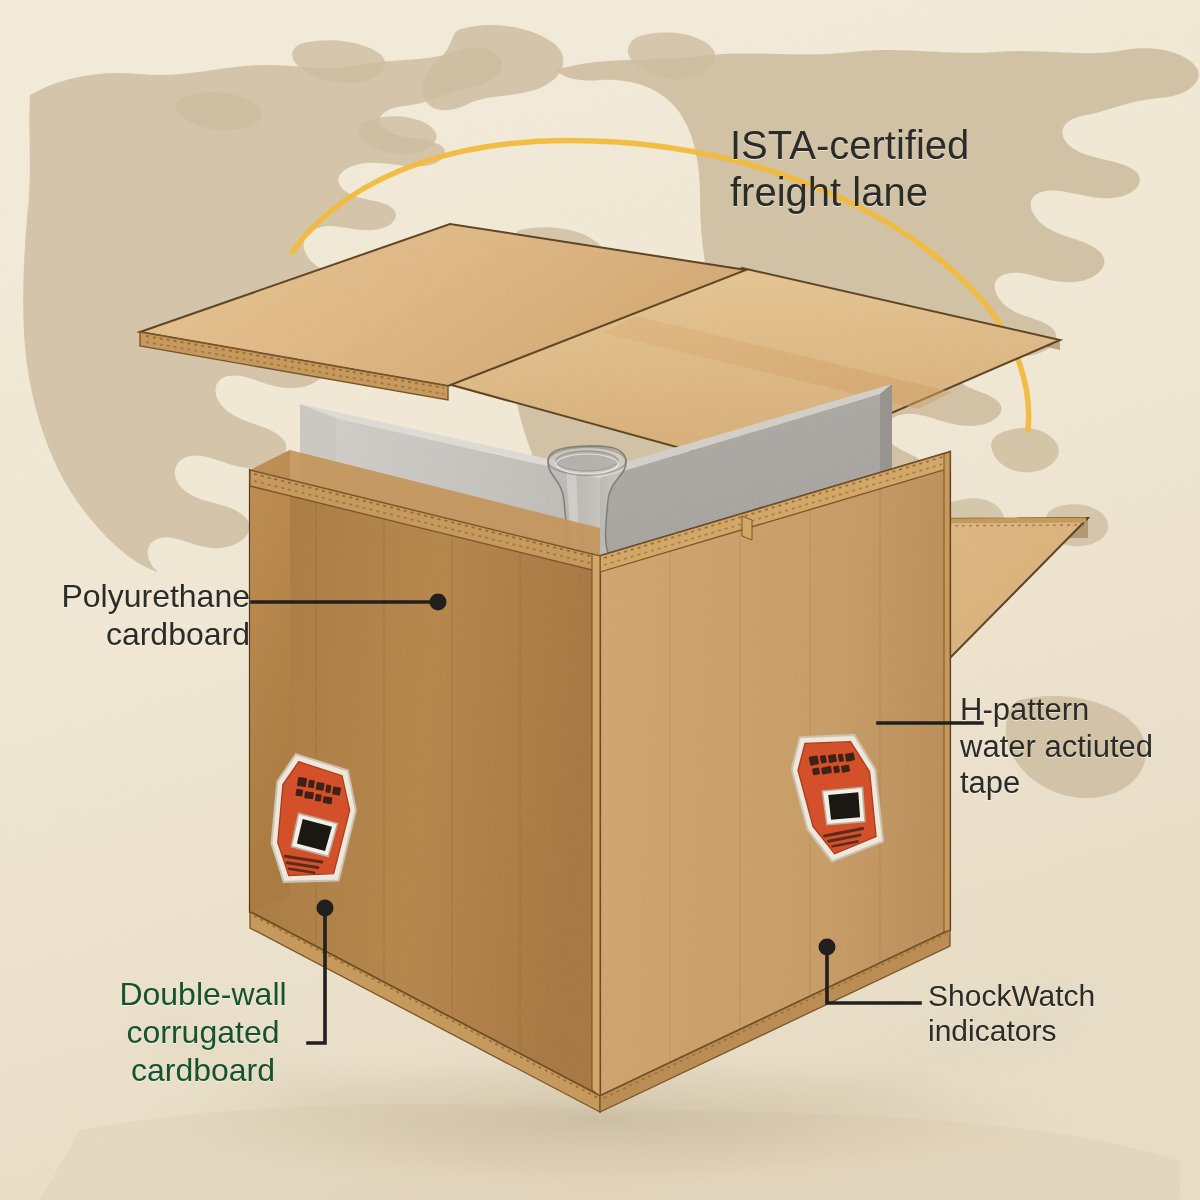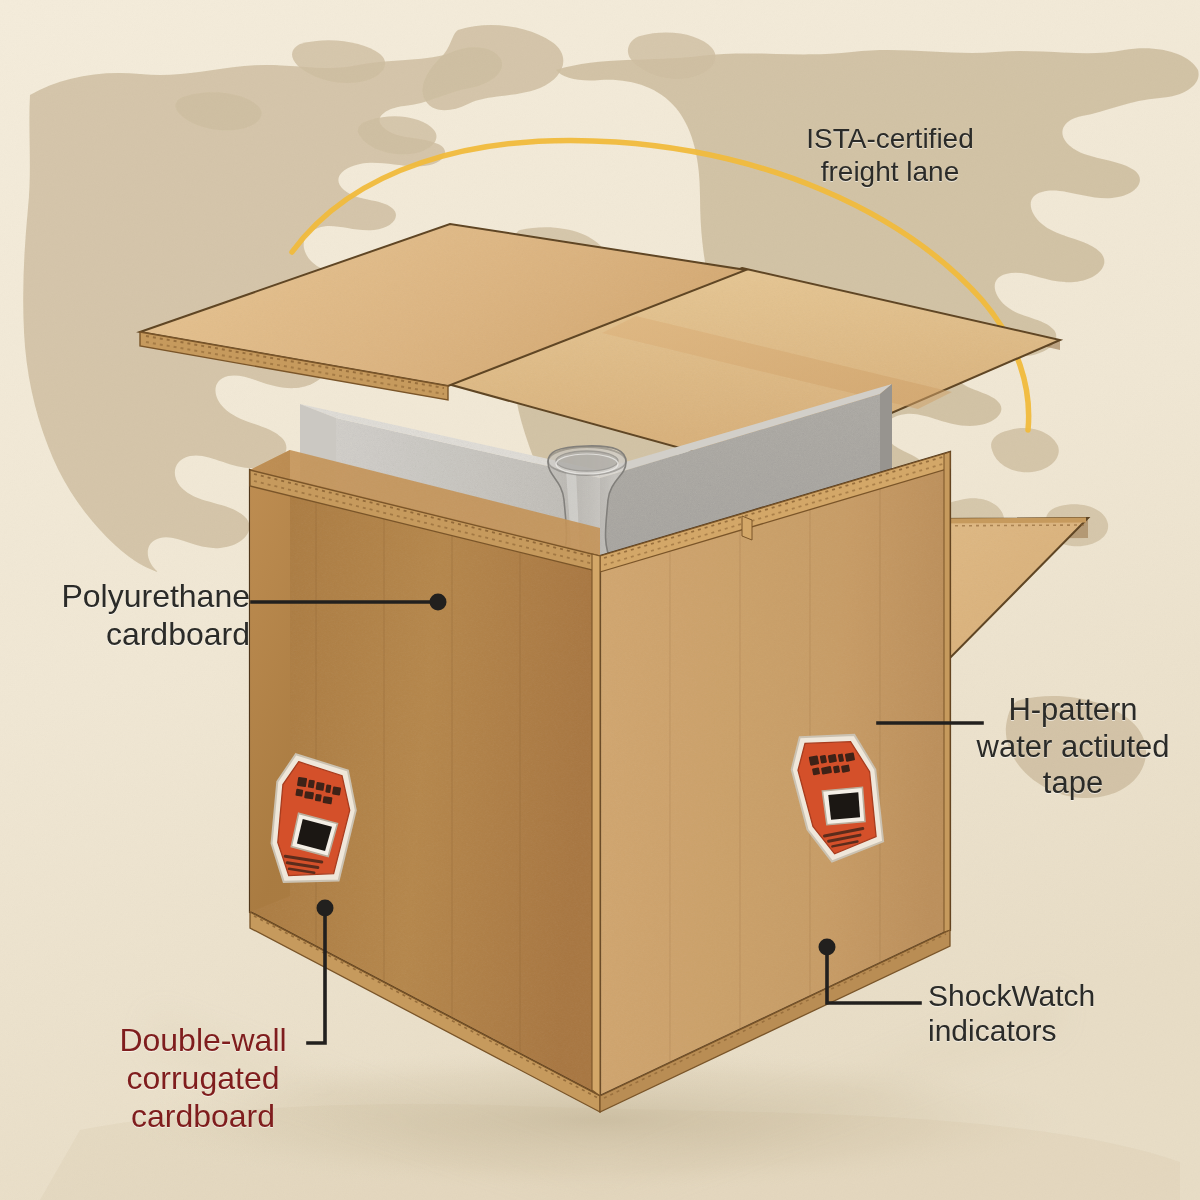--- a/index.html
+++ b/index.html
@@ -423,27 +423,27 @@
       </g>
   <g id="leader-dots" fill="#22201e">
         <circle cx="438" cy="602" r="8.5"></circle>
         <circle cx="827" cy="947" r="8.5"></circle>
         <circle cx="325" cy="908" r="8.5"></circle>
       </g>
 
 </svg>
 
 <div id="callout-layer">
-      <div class="callout-text" style="left: 730px; top: 122px; width: 320px; font-size: 28px; text-align: center; color: rgb(43, 43, 40);">ISTA-certified
+      <div class="callout-text" style="left: 730px; top: 122px; width: 320px; font-size: 40px; color: rgb(43, 43, 40);">ISTA-certified
 freight lane</div>
       <div class="callout-text" style="left: 20px; top: 578px; width: 230px; font-size: 32px; text-align: right; color: rgb(43, 43, 40);">Polyurethane
 cardboard</div>
-      <div class="callout-text" style="left: 960px; top: 692px; width: 226px; font-size: 31px; text-align: center; color: rgb(43, 43, 40);">H-pattern
+      <div class="callout-text" style="left: 960px; top: 692px; width: 226px; font-size: 31px; text-align: left; color: rgb(43, 43, 40);">H-pattern
 water actiuted
 tape</div>
       <div class="callout-text" style="left: 928px; top: 978px; width: 260px; font-size: 30px; text-align: left; color: rgb(43, 43, 40);">ShockWatch
 indicators</div>
-      <div class="callout-text" style="left: 88px; top: 1022px; width: 230px; font-size: 32px; text-align: center; color: #7f1d1d;">Double-wall
+      <div class="callout-text" style="left: 88px; top: 976px; width: 230px; font-size: 32px; text-align: center; color: #14532d;">Double-wall
 corrugated
 cardboard</div>
     </div>
 
 </div>
 
 </body></html>

